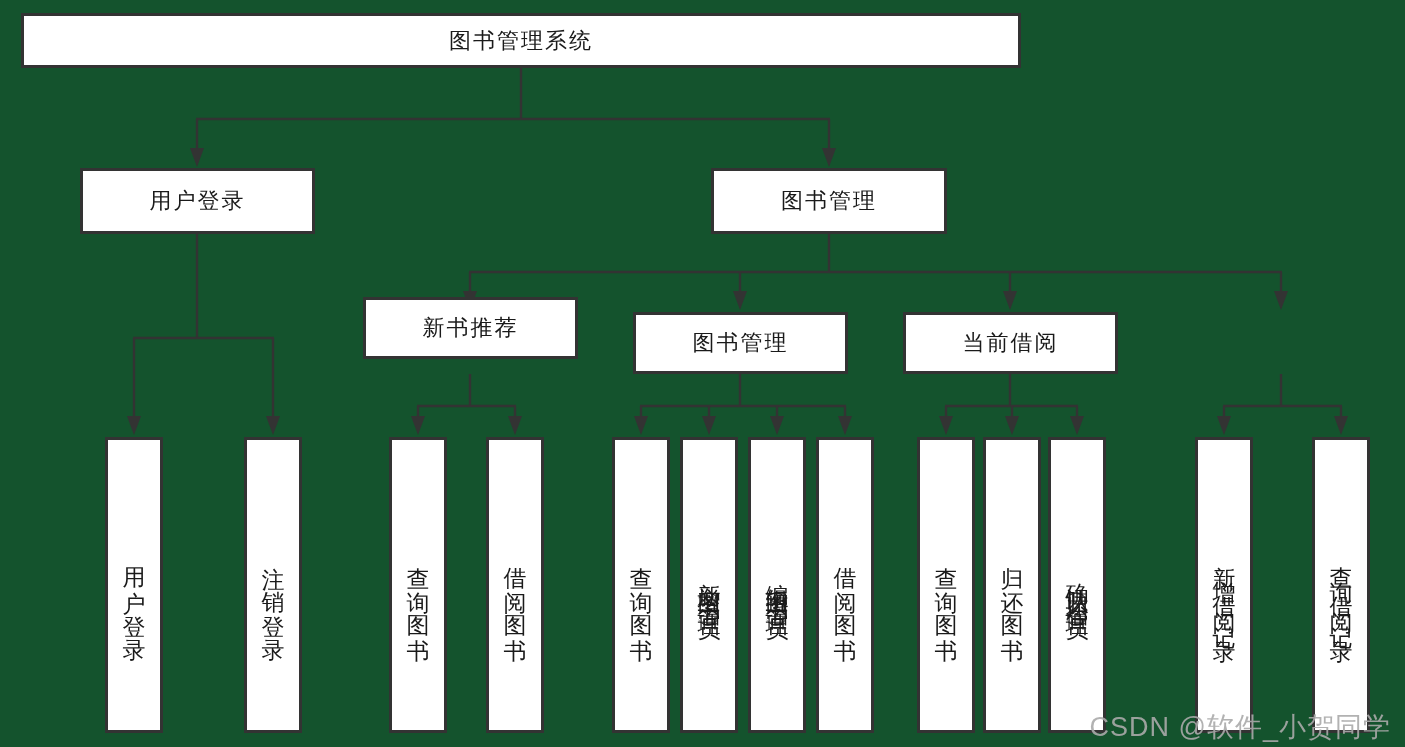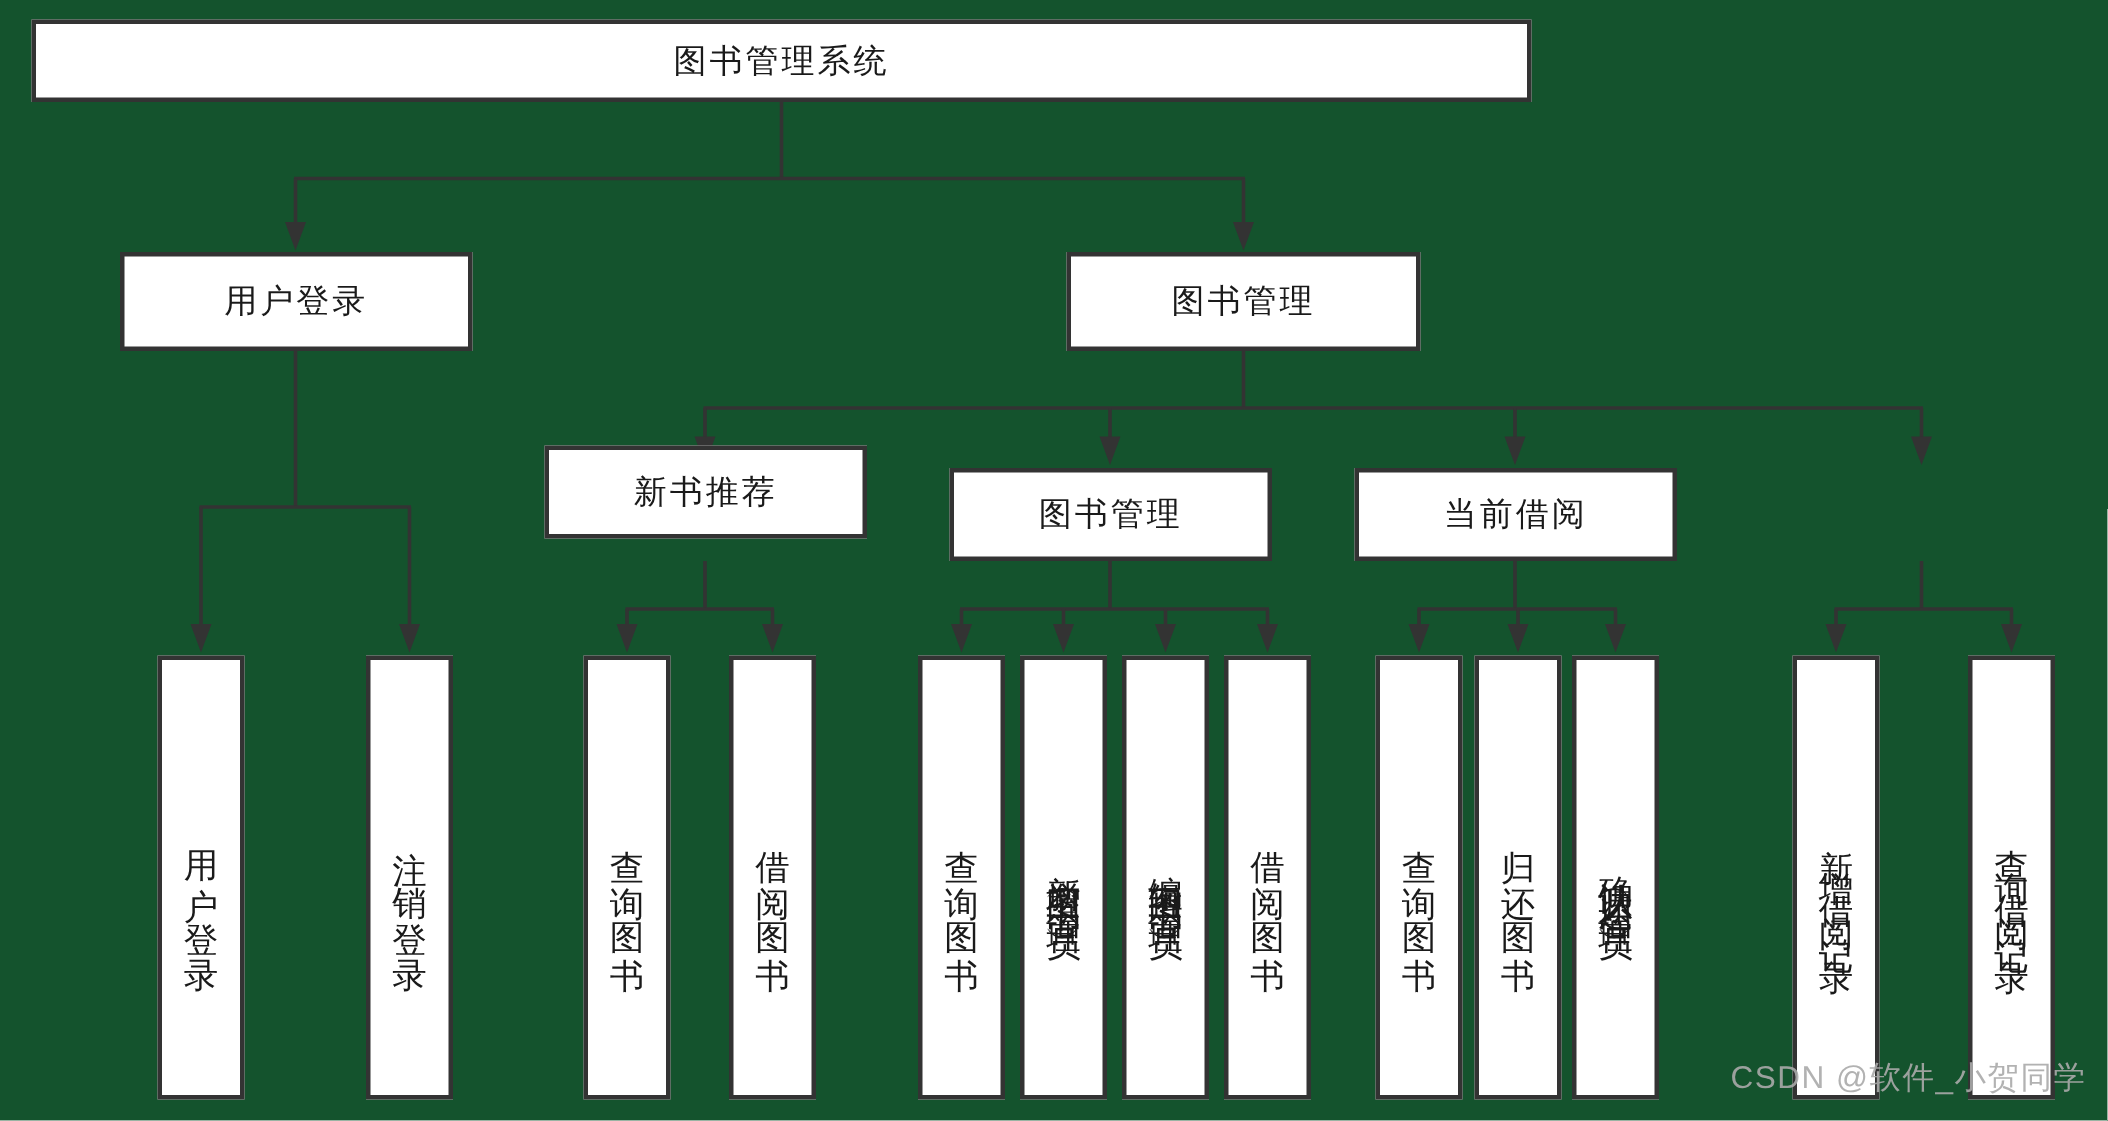--- a/index.html
+++ b/index.html
@@ -59,22 +59,22 @@
     text-orientation: mixed;
     font-size: 23px;
     line-height: 1;
   }
   .sp4 { letter-spacing: 24px; padding-top: 24px; }
   .sp6 { letter-spacing: 15px; padding-top: 15px; }
   .sp9 { letter-spacing: 5px;  padding-top: 5px;  }
   #watermark {
     position: absolute;
     right: 14px;
-    bottom: 15px;
-    font-size: 21px;
+    bottom: 2px;
+    font-size: 27px;
     letter-spacing: 1px;
     color: rgba(170, 170, 170, 0.9);
     white-space: nowrap;
     z-index: 5;
   }
 </style>
 </head>
 <body>
 
 <div id="stage">

